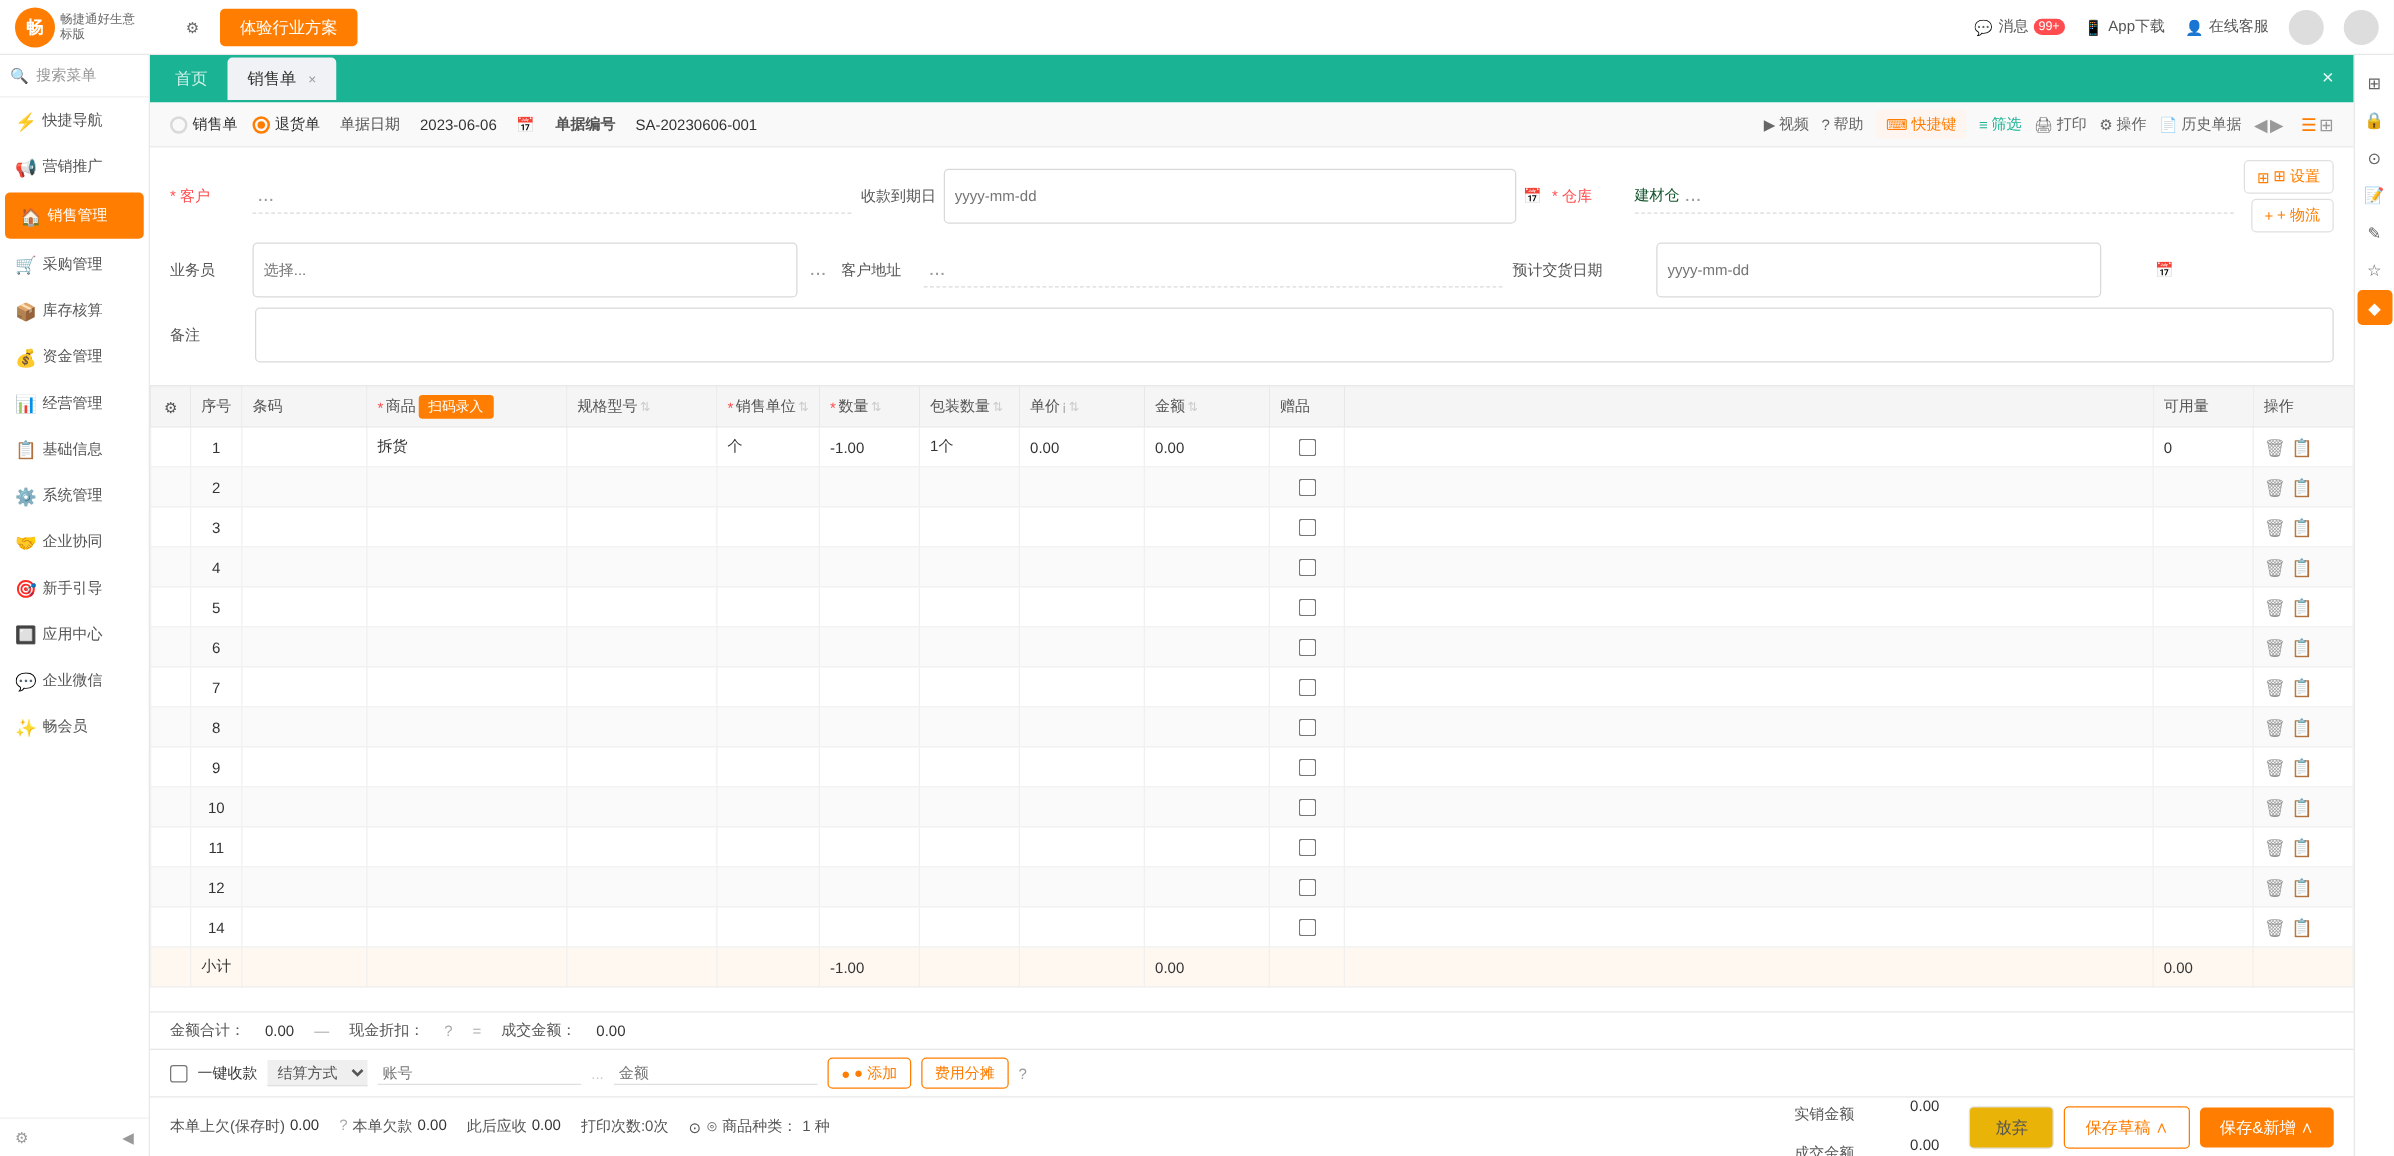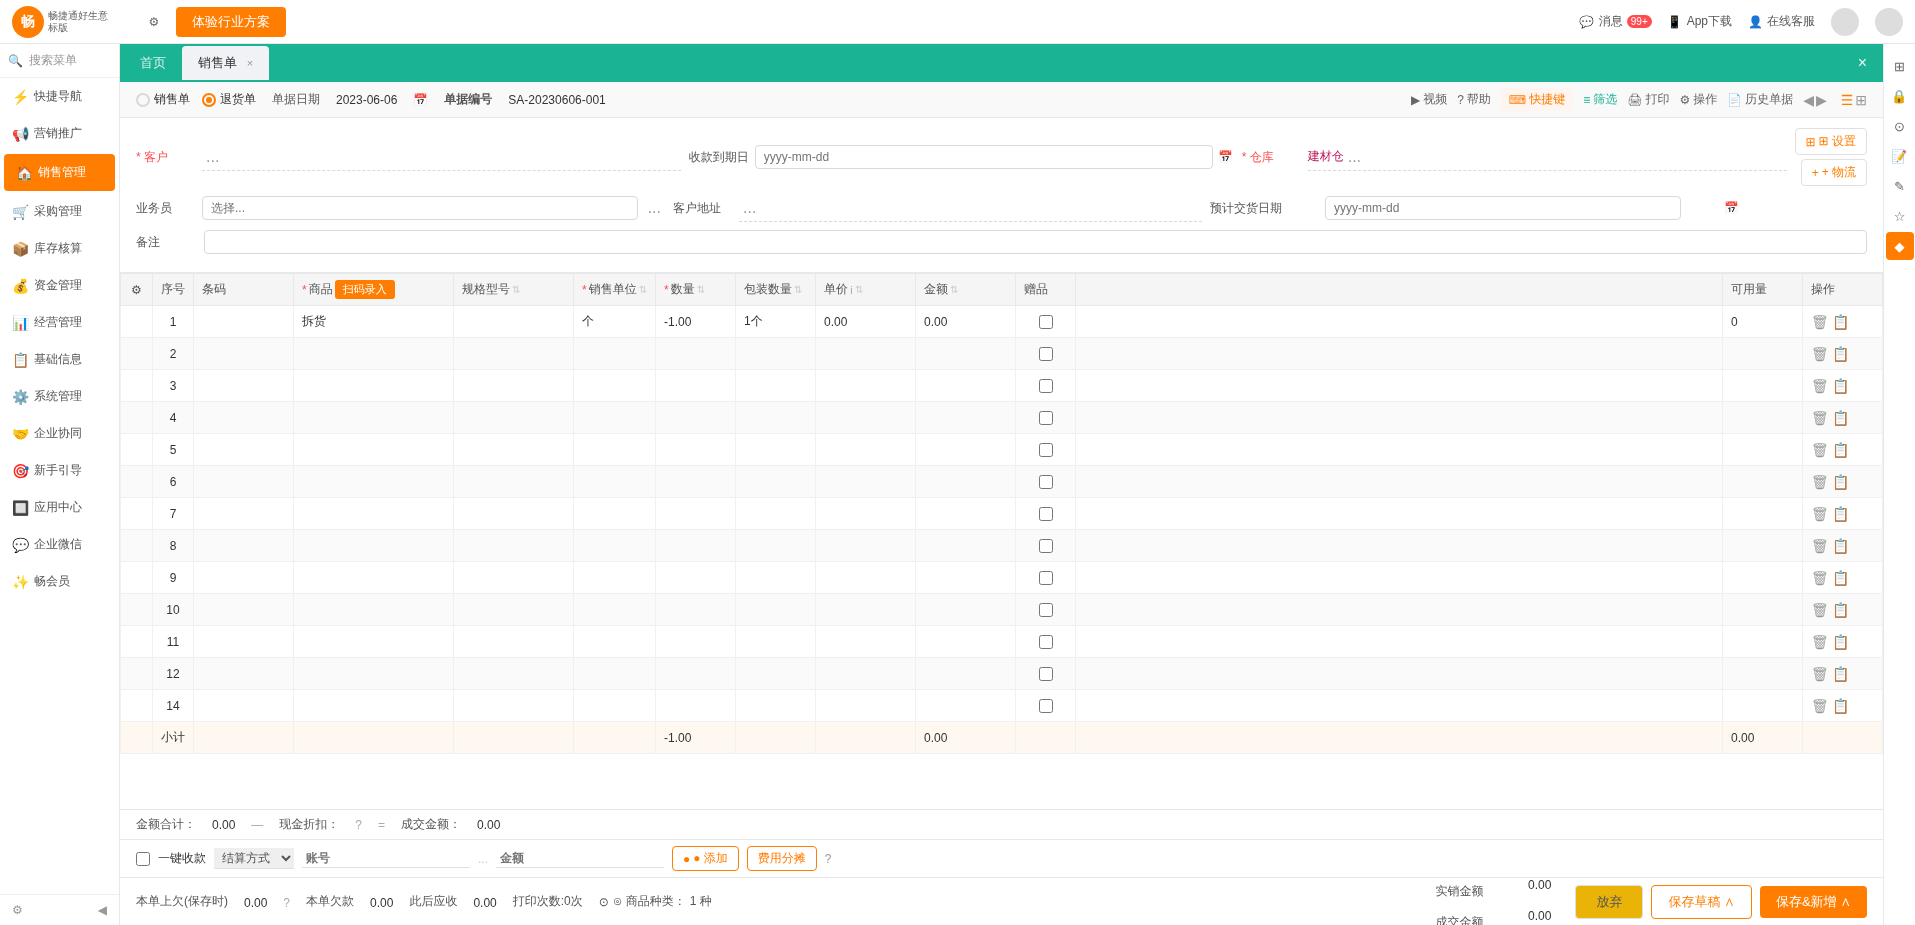--- a/index.html
+++ b/index.html
@@ -131,21 +131,21 @@
     .form-group {
       display: flex; align-items: center; flex: 1; gap: 6px;
     }
     .form-label {
       color: #555; font-size: 12px; white-space: nowrap; min-width: 60px;
     }
     .required { color: #ff4d4f; }
     .form-input {
       flex: 1; border: 1px solid #d9d9d9; border-radius: 4px;
       padding: 4px 8px; font-size: 12px; outline: none;
-      height: 24px;
+      height: 44px;
     }
     .form-input-dots {
       flex: 1; border-bottom: 1px dashed #d9d9d9;
       padding: 4px 0; font-size: 12px; min-height: 28px;
       display: flex; align-items: center; color: #ccc;
     }
     .dots-btn { color: #999; cursor: pointer; font-size: 16px; padding: 0 4px; }
     .cal-btn { color: #aaa; cursor: pointer; }
     .settings-panel-btn {
       background: #fff; border: 1px solid #e0e0e0; border-radius: 4px;
@@ -239,40 +239,40 @@
       background: #fff; border-top: 1px solid #e8e8e8;
       display: flex; align-items: center; padding: 6px 16px; gap: 8px;
     }
     .pay-checkbox { width: 14px; height: 14px; cursor: pointer; }
     .pay-select {
       border: none; border-bottom: 1px solid #e0e0e0;
       padding: 2px 4px; font-size: 12px; color: #555; outline: none; min-width: 80px;
     }
     .account-input {
       border: none; border-bottom: 1px solid #e0e0e0;
-      padding: 2px 4px; font-size: 12px; color: #999; min-width: 60px; outline: none; font-weight: bold;
+      padding: 2px 4px; font-size: 12px; color: #999; min-width: 60px; outline: none;
     }
     .add-btn {
       background: #fff; border: 1px solid #ff7d00; color: #ff7d00;
       padding: 3px 10px; border-radius: 4px; cursor: pointer; font-size: 12px;
       display: flex; align-items: center; gap: 3px;
     }
     .expense-btn {
       background: #fff; border: 1px solid #ff7d00; color: #ff7d00;
       padding: 3px 10px; border-radius: 4px; cursor: pointer; font-size: 12px;
     }
     .help-icon { color: #999; cursor: pointer; }
 
     
     .bottom-bar {
       background: #fff; border-top: 1px solid #e8e8e8;
       display: flex; align-items: center; padding: 8px 16px;
       gap: 16px; height: 48px;
     }
-    .bottom-stat { display: flex; align-items: flex-end; gap: 16px; font-size: 12px; color: #555; }
+    .bottom-stat { display: flex; align-items: flex-start; gap: 4px; font-size: 12px; color: #555; }
     .bottom-stat-val { color: #333; }
     .print-info { color: #555; font-size: 12px; }
     .goods-type { color: #555; font-size: 12px; display: flex; align-items: center; gap: 4px; }
     .bottom-actions { margin-left: auto; display: flex; align-items: center; gap: 8px; }
     .discard-btn {
       border: 1px solid #e0e0e0; background: #eab308;
       padding: 7px 20px; border-radius: 4px; cursor: pointer; font-size: 13px; color: #555;
     }
     .save-draft-btn {
       border: 1px solid #ff7d00; background: #fff; color: #ff7d00;
@@ -512,21 +512,21 @@
 
       <div class="form-group" style="flex:2;">
         <span class="form-label">收款到期日</span>
         <input class="form-input" type="text" placeholder="yyyy-mm-dd" style="">
         <span class="cal-btn">📅</span>
       </div>
 
       <div class="form-group" style="flex:2;">
         <span class="form-label required">* 仓库</span>
         <div class="form-input-dots">
-          <span style="color:#be185d;">建材仓</span>
+          <span style="color:#14532d;">建材仓</span>
           <span class="dots-btn">...</span>
         </div>
       </div>
 
       <div class="form-header-right">
         <button class="settings-panel-btn">
           <span>⊞</span>
           <span>⊞ 设置</span>
         </button>
         <button class="logistics-btn">

